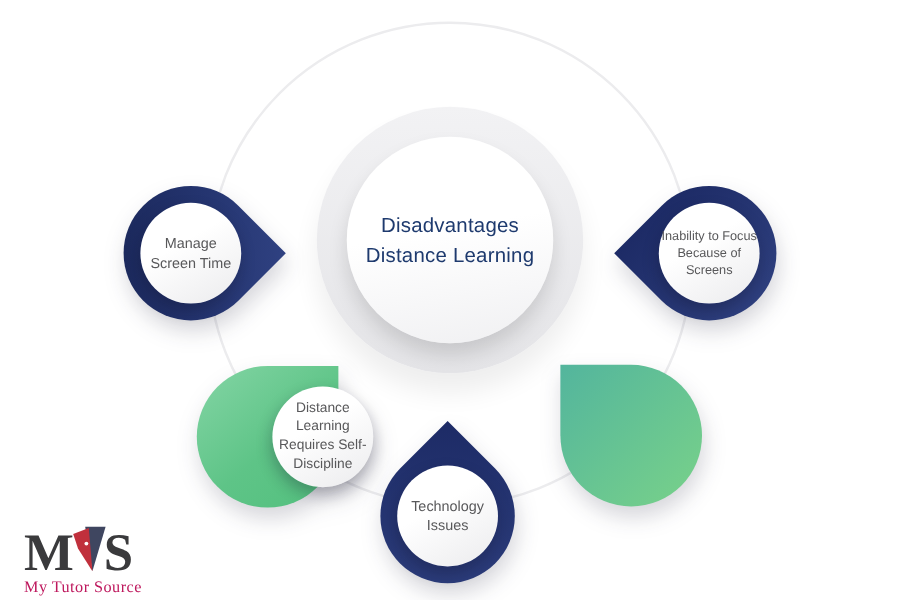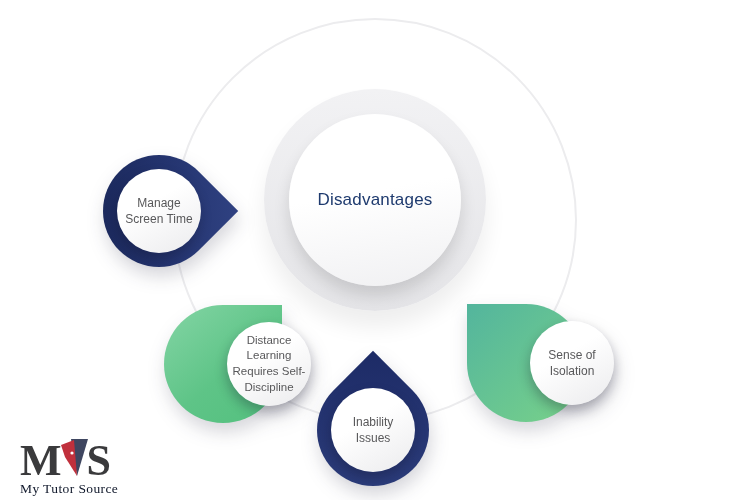--- a/index.html
+++ b/index.html
@@ -69,71 +69,76 @@
   
   .logo { position:absolute; left:20px; top:438px; width:140px; }
   .logo-row { display:flex; align-items:flex-end; height:42px; }
   .logo-letter {
     font-family:"Liberation Serif", serif; font-weight:700;
     font-size:44px; line-height:38px; color:#3a3a3c;
   }
   .nib-wrap { width:30px; height:42px; margin:0 -2px 0 -3px; position:relative; }
   .nib-wrap svg { position:absolute; left:0; top:0; }
   .logo-tagline {
-    font-family:"Liberation Serif", serif; color:#0f172a;
+    font-family:"Liberation Serif", serif; color:#be185d;
     font-size:13.5px; margin-top:1px; letter-spacing:.4px; white-space:nowrap;
   }
 </style>
 </head>
 <body>
 
 <div class="stage">
 
   <div class="orbit-ring"></div>
 
   <div class="center-outer"></div>
   <div class="center-inner">
     <div class="center-title">
       <div>Disadvantages</div>
+      <div>Distance Learning</div>
     </div>
   </div>
 
   <div class="node n1">
     <div class="tear rot45 tip-tr navy-e"></div>
     <div class="inner-circle off14">
       <div class="node-label">Manage
 Screen Time</div>
     </div>
   </div>
 
+  <div class="node n2">
+    <div class="tear rot45 tip-bl navy-w"></div>
+    <div class="inner-circle off14">
+      <div class="node-label small-label">Inability to Focus
+Because of
+Screens</div>
+    </div>
+  </div>
 
   <div class="node n3">
     <div class="tear tip-tr green-ne"></div>
     <div class="inner-circle off17">
       <div class="node-label mid-label">Distance
 Learning
 Requires Self-
 Discipline</div>
     </div>
   </div>
 
   <div class="node n4">
     <div class="tear rot45 tip-tl navy-n"></div>
     <div class="inner-circle off14">
-      <div class="node-label">Inability
+      <div class="node-label">Technology
 Issues</div>
     </div>
   </div>
 
   <div class="node n5">
     <div class="tear tip-tl green-nw"></div>
-    <div class="inner-circle off17">
-      <div class="node-label">Sense of
-Isolation</div>
-    </div>
   </div>
 
   <div class="logo">
     <div class="logo-row">
       <span class="logo-letter">M</span>
       <span class="nib-wrap">
         <svg width="30" height="42" viewBox="0 0 30 42">
           <polygon points="12,1 29,1 18,38" fill="#3f4660"></polygon>
           <polygon points="2,7 15,2 18,38 6,19" fill="#c0303c"></polygon>
           <circle cx="13" cy="15" r="1.6" fill="#ffffff"></circle>

